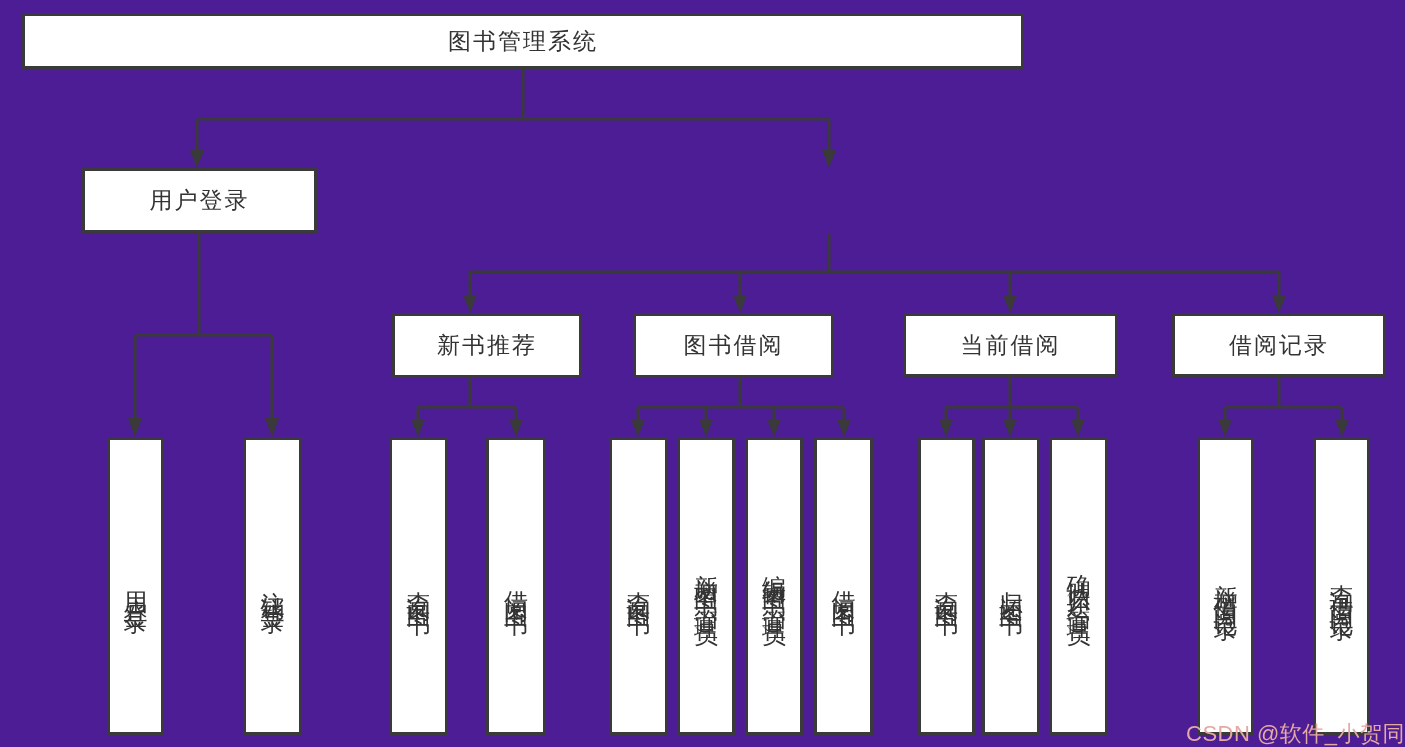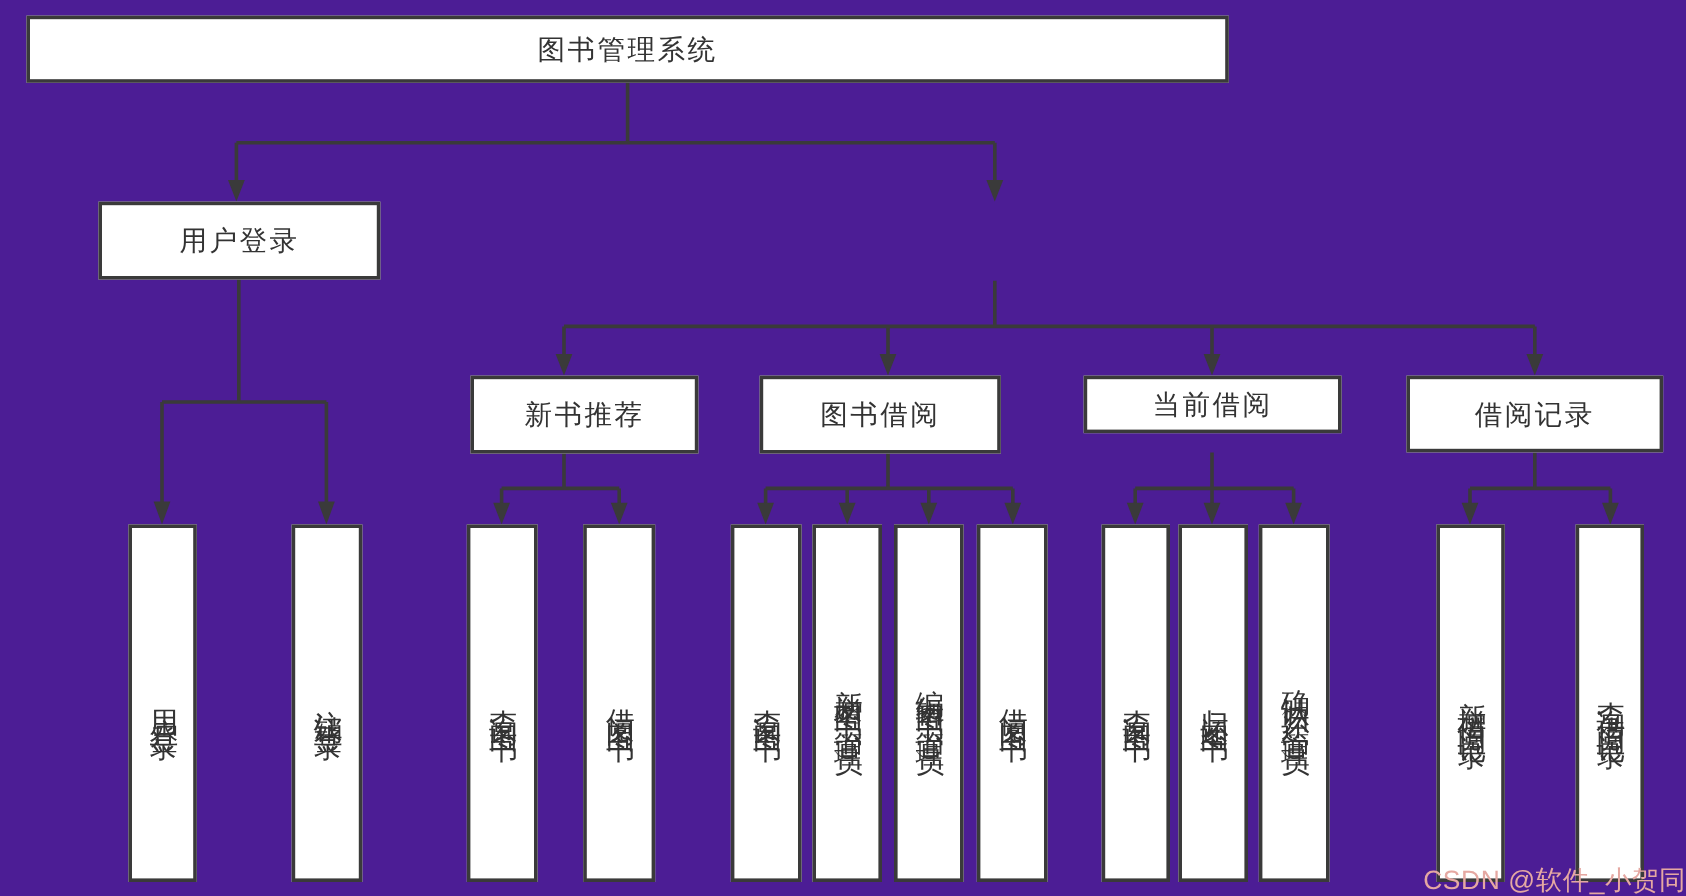--- a/index.html
+++ b/index.html
@@ -136,21 +136,21 @@
       <polygon points="1335,419 1349,419 1342,437"></polygon>
     </g>
   </svg>
 
   <div class="hnode" style="left:22px; top:13px; width:1002px; height:56px;">图书管理系统</div>
 
   <div class="hnode" style="left:82px; top:168px; width:235px; height:65px;">用户登录</div>
 
   <div class="hnode" style="left:362px; top:313px; width:190px; height:65px;margin-left:30px;">新书推荐</div>
   <div class="hnode" style="left:633px; top:313px; width:201px; height:65px;">图书借阅</div>
-  <div class="hnode" style="left:903px; top:313px; width:215px; height:48px;">当前借阅</div>
+  <div class="hnode" style="left:903px; top:313px; width:215px; height:64px;">当前借阅</div>
   <div class="hnode" style="left:1172px; top:313px; width:214px; height:64px;font-family:Liberation Serif, serif;">借阅记录</div>
 
   <div class="vnode" style="left:107px; width:57px;">
     <span class="vtext">用户登录</span>
   </div>
   <div class="vnode" style="left:243px; width:59px;">
     <span class="vtext">注销登录</span>
   </div>
 
   <div class="vnode" style="left:389px; width:59px;">

